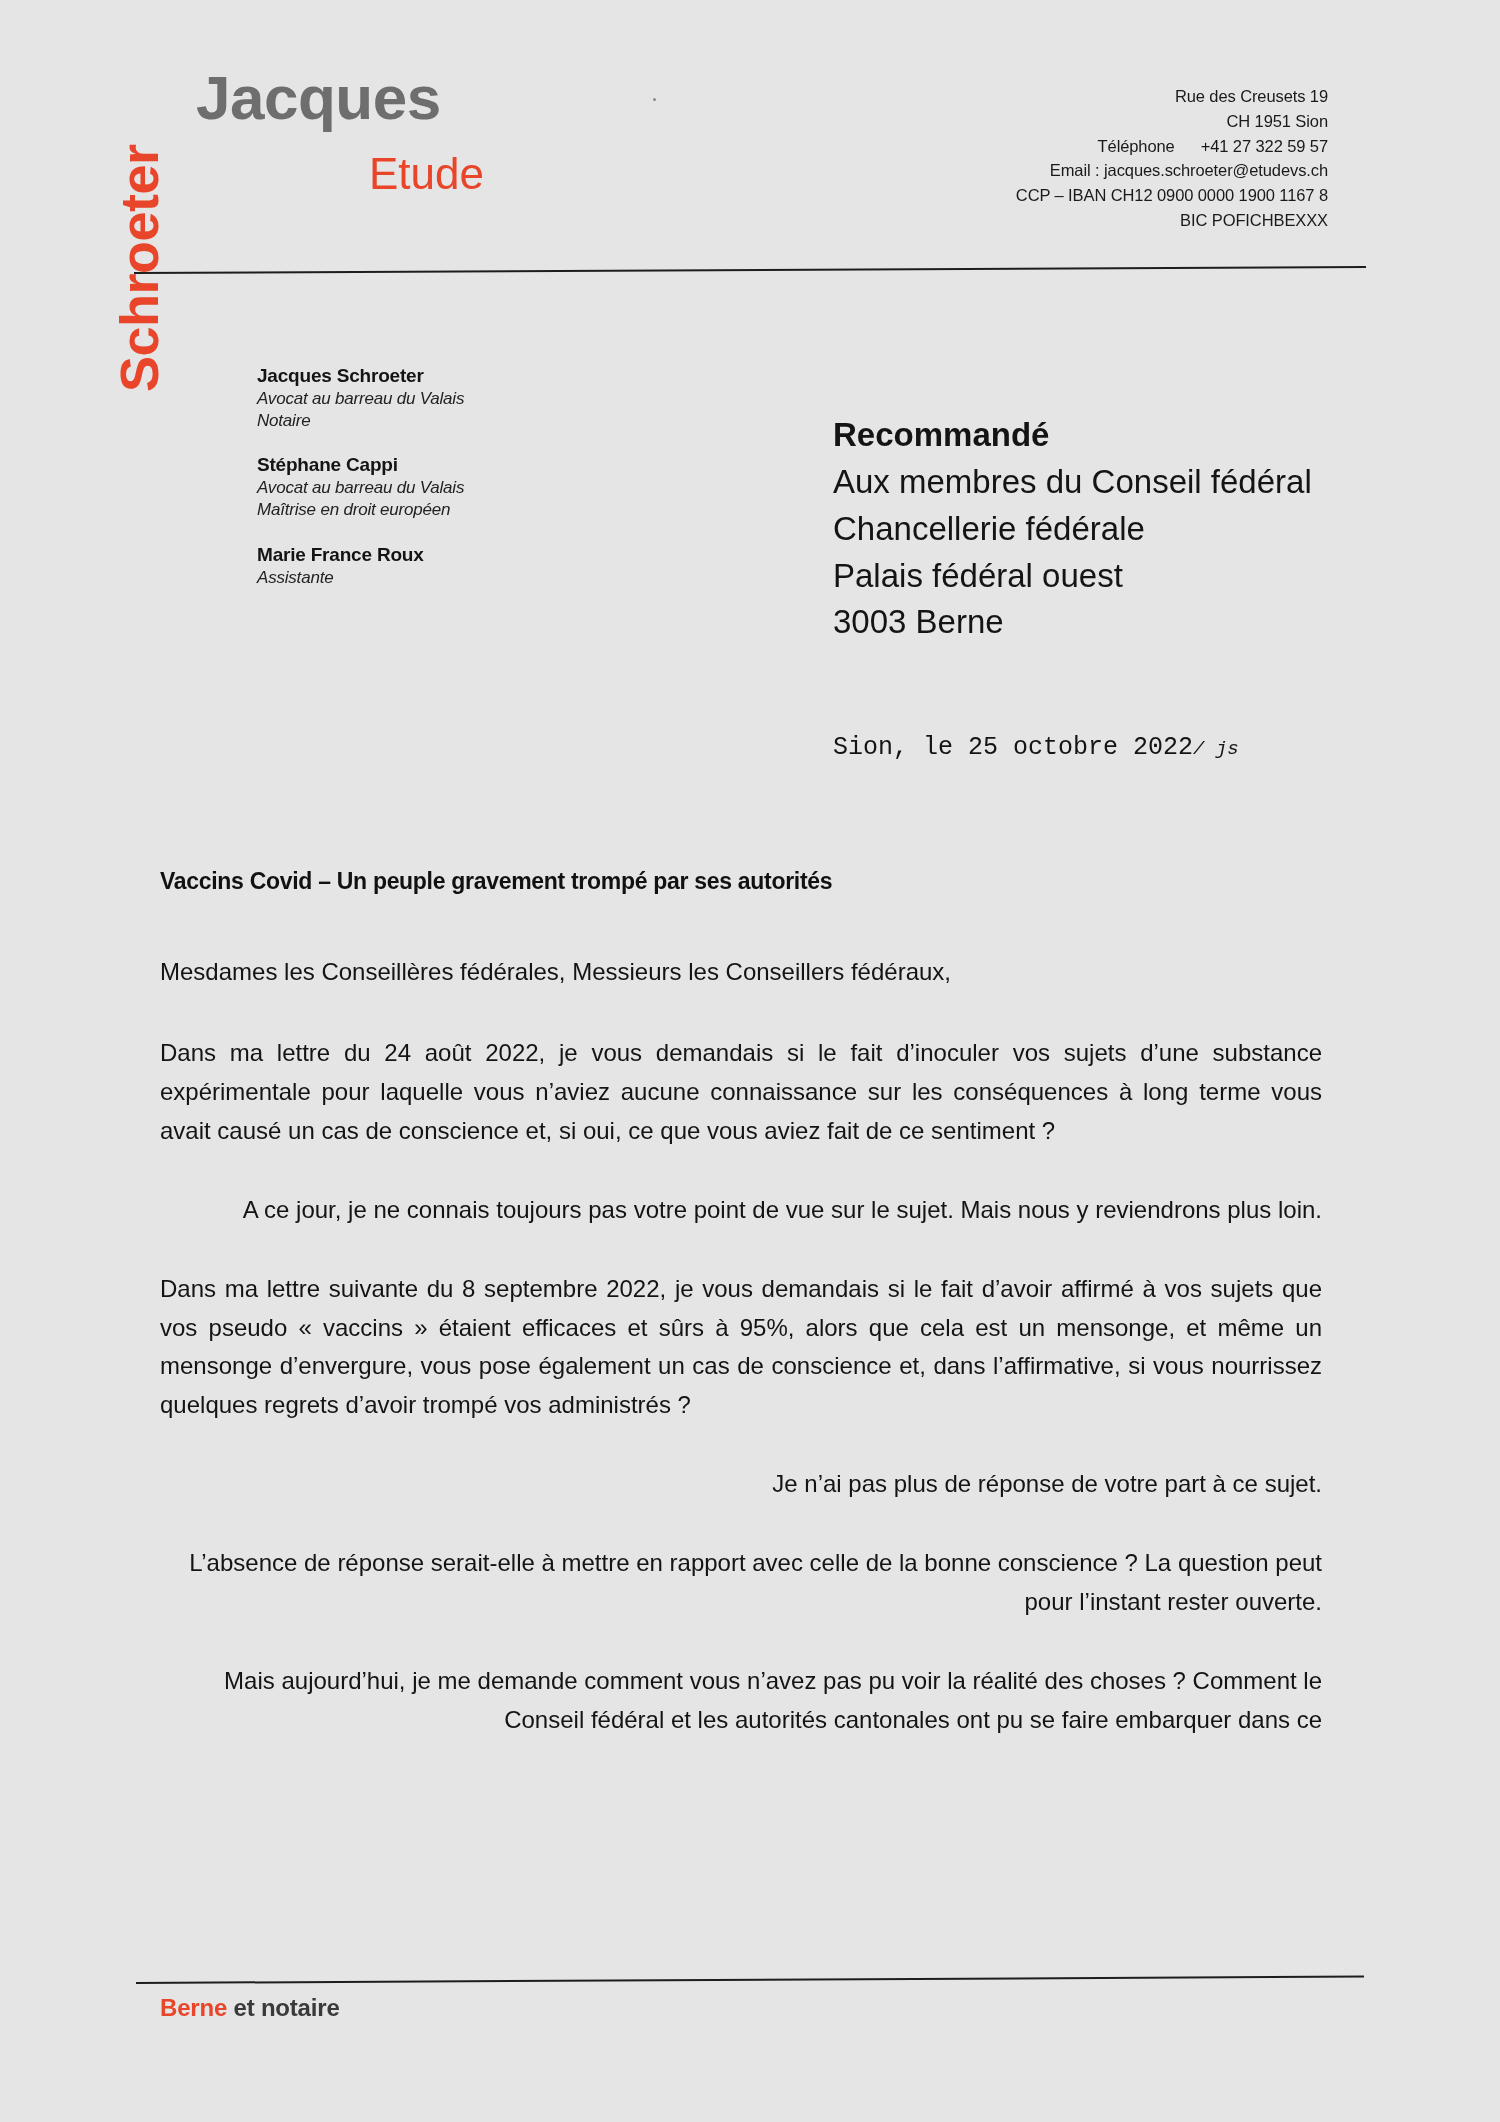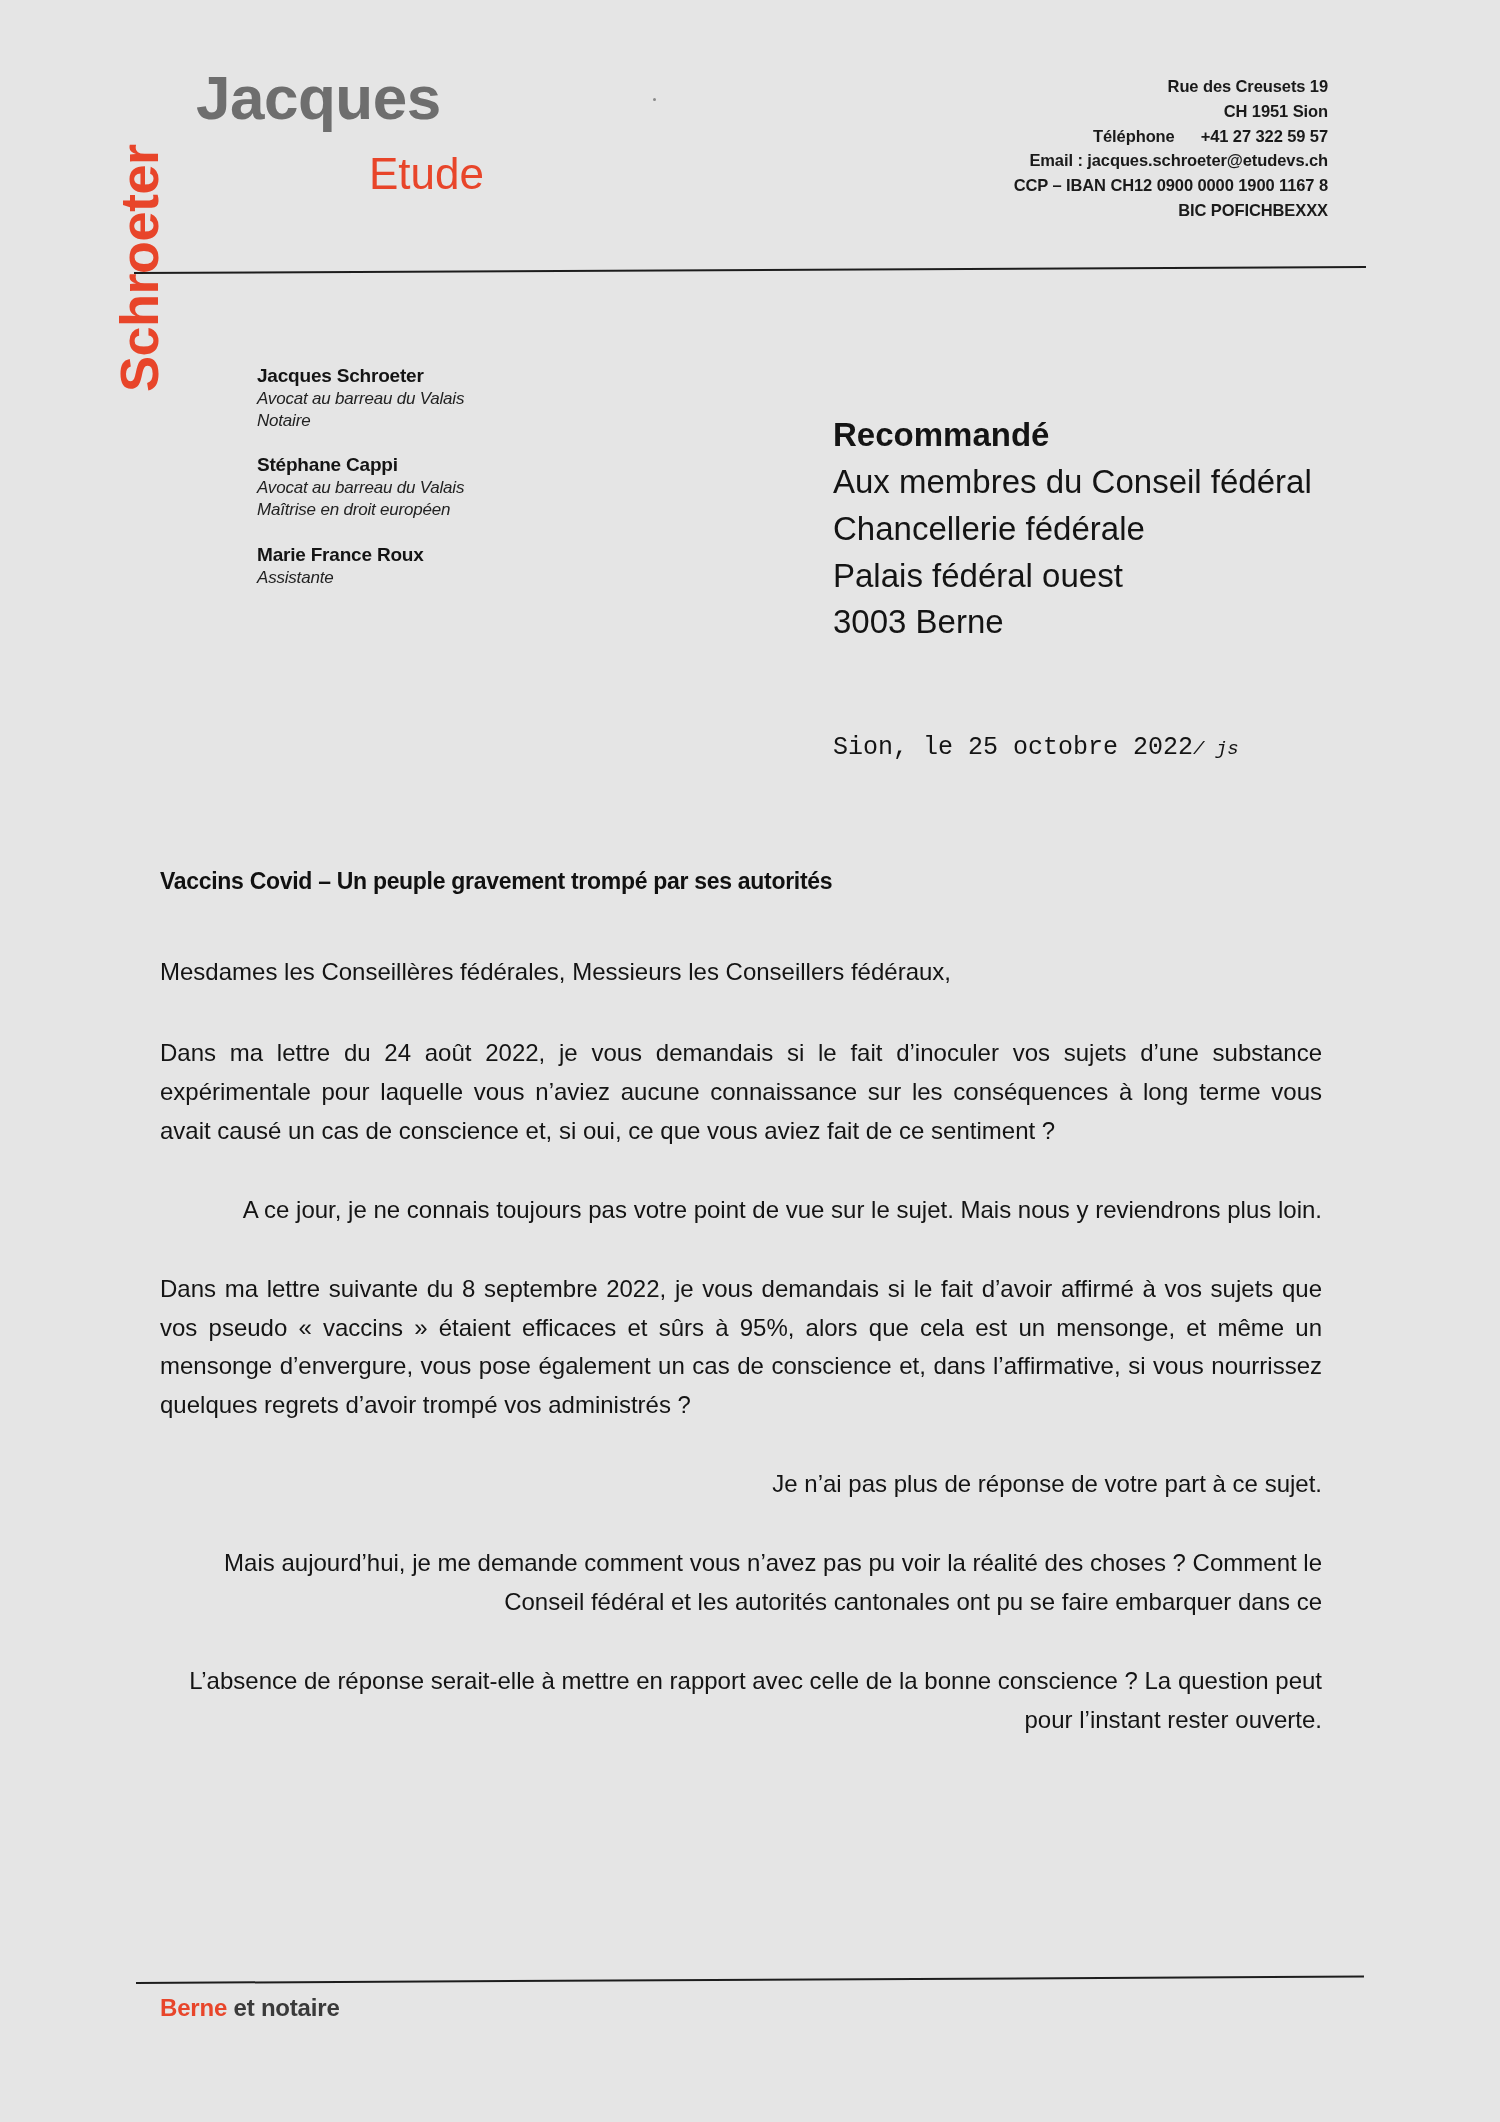--- a/index.html
+++ b/index.html
@@ -48,24 +48,24 @@
     color: #e8452a;
     line-height: 1.05;
     margin-top: 22px;
     text-align: right;
     padding-right: 12px;
   }
 
   .contact-block {
     position: absolute;
     right: 172px;
-    top: 74px;
+    top: 84px;
     text-align: right;
     font-size: 16.5px;
-    font-weight: bold;
+    font-weight: normal;
     color: #1a1a1a;
     line-height: 1.50;
     letter-spacing: -0.1px;
   }
   .contact-line {
     white-space: nowrap;
   }
   .contact-line .lbl {
     display: inline-block;
     margin-right: 26px;
@@ -278,22 +278,22 @@
   <div class="body-area">
 
     <div class="subject">Vaccins Covid – Un peuple gravement trompé par ses autorités</div>
 
     <div class="salutation">Mesdames les Conseillères fédérales, Messieurs les Conseillers fédéraux,</div>
 
     <p class="para">Dans ma lettre du 24 août 2022, je vous demandais si le fait d’inoculer vos sujets d’une substance expérimentale pour laquelle vous n’aviez aucune connaissance sur les conséquences à long terme vous avait causé un cas de conscience et, si oui, ce que vous aviez fait de ce sentiment ?</p>
     <p class="para no-justify">A ce jour, je ne connais toujours pas votre point de vue sur le sujet. Mais nous y reviendrons plus loin.</p>
     <p class="para">Dans ma lettre suivante du 8 septembre 2022, je vous demandais si le fait d’avoir affirmé à vos sujets que vos pseudo « vaccins » étaient efficaces et sûrs à 95%, alors que cela est un mensonge, et même un mensonge d’envergure, vous pose également un cas de conscience et, dans l’affirmative, si vous nourrissez quelques regrets d’avoir trompé vos administrés ?</p>
     <p class="para no-justify">Je n’ai pas plus de réponse de votre part à ce sujet.</p>
+    <p class="para no-justify">L’absence de réponse serait-elle à mettre en rapport avec celle de la bonne conscience ? La question peut pour l’instant rester ouverte.</p>
     <p class="para no-justify">Mais aujourd’hui, je me demande comment vous n’avez pas pu voir la réalité des choses ? Comment le Conseil fédéral et les autorités cantonales ont pu se faire embarquer dans ce</p>
-    <p class="para no-justify">L’absence de réponse serait-elle à mettre en rapport avec celle de la bonne conscience ? La question peut pour l’instant rester ouverte.</p>
 
   </div>
 
   <div class="footer-rule"></div>
   <div class="footer-text">
     <span class="f-accent">Berne</span><span class="f-rest"> et notaire</span>
   </div>
 
 </div>
 

